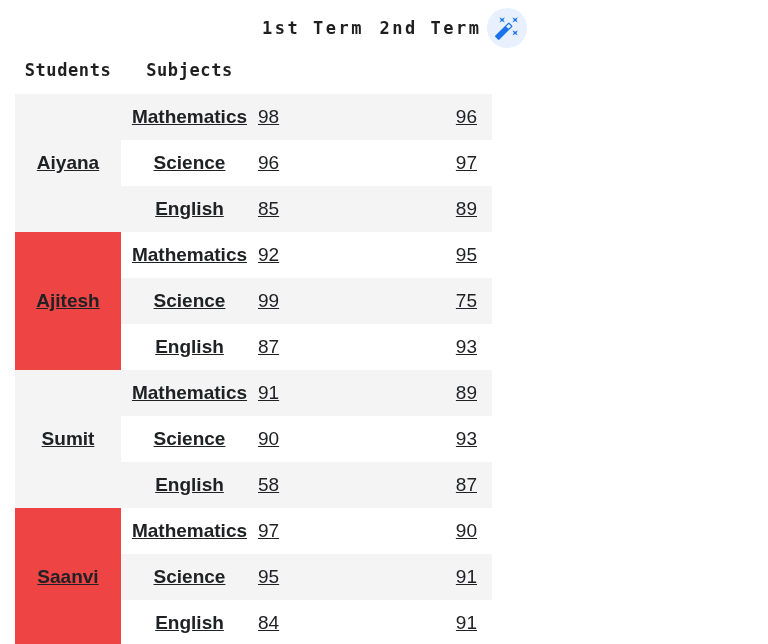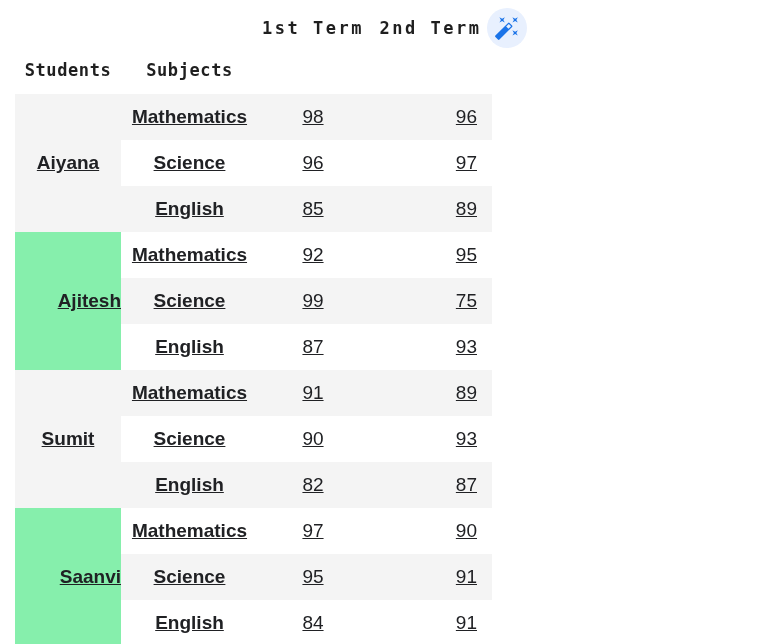--- a/index.html
+++ b/index.html
@@ -58,24 +58,24 @@
     color: #202124;
     padding: 0;
     vertical-align: middle;
     text-decoration: underline;
   }
   tbody tr.striped { background: #f4f4f4; }
   td.student-cell, td.subject-cell {
     font-weight: 700;
     text-align: center;
   }
-  td.term1-cell { text-align: center; padding-right: 6px;  font-weight: 400; }
+  td.term1-cell { text-align: left; padding-right: 6px;  font-weight: 400; }
   td.term2-cell { text-align: right; padding-right: 15px; font-weight: 400; }
   td.cell-gray  { background: #f4f4f4; text-align: center; }
-  td.cell-white { background: #86efac; text-align: right; }
+  td.cell-white { background: #ef4444; }
 
   
   .magic-btn {
     position: absolute;
     left: 487px;
     top: 8px;
     width: 40px;
     height: 40px;
     border-radius: 50%;
     border: none;
@@ -161,21 +161,21 @@
           <td class="term1-cell">91</td>
           <td class="term2-cell">89</td>
         </tr>
         <tr>
           <td class="subject-cell">Science</td>
           <td class="term1-cell">90</td>
           <td class="term2-cell">93</td>
         </tr>
         <tr class="striped">
           <td class="subject-cell">English</td>
-          <td class="term1-cell">82</td>
+          <td class="term1-cell">58</td>
           <td class="term2-cell">87</td>
         </tr>
         <tr>
           <td rowspan="3" class="student-cell cell-white">Saanvi</td>
           <td class="subject-cell">Mathematics</td>
           <td class="term1-cell">97</td>
           <td class="term2-cell">90</td>
         </tr>
         <tr class="striped">
           <td class="subject-cell">Science</td>

